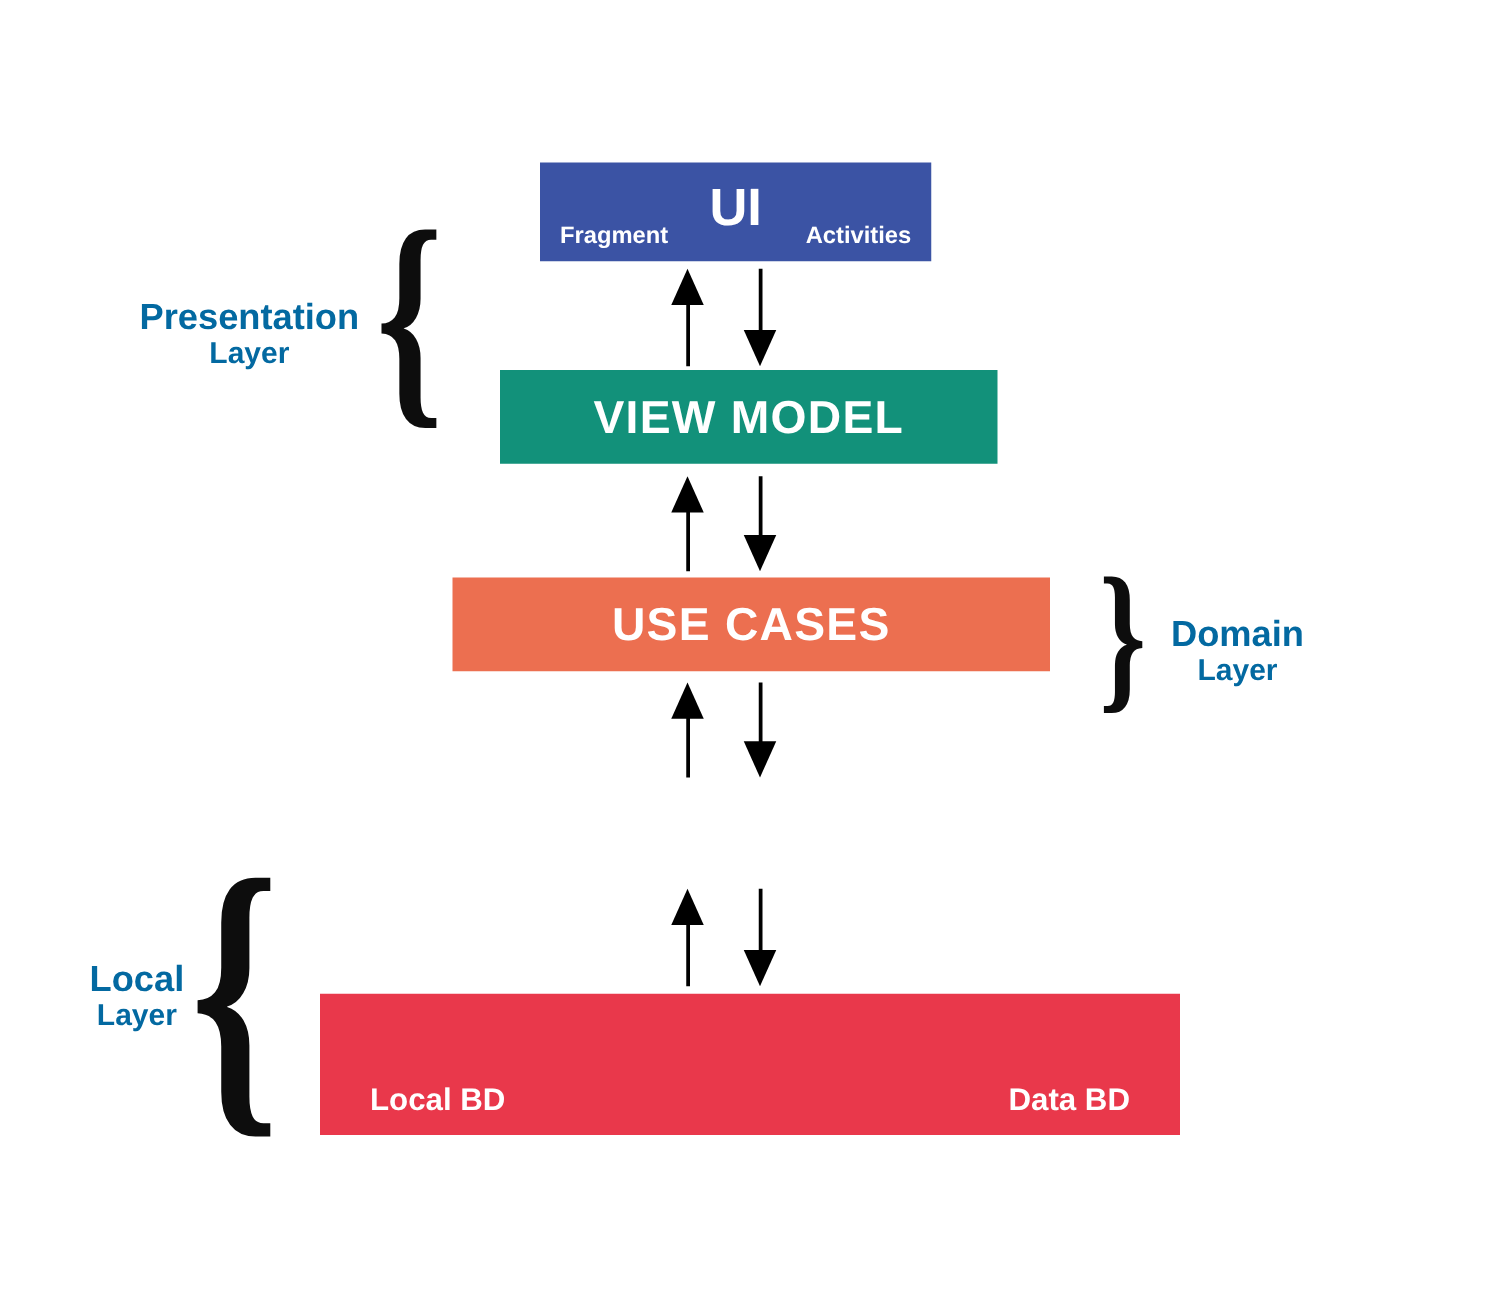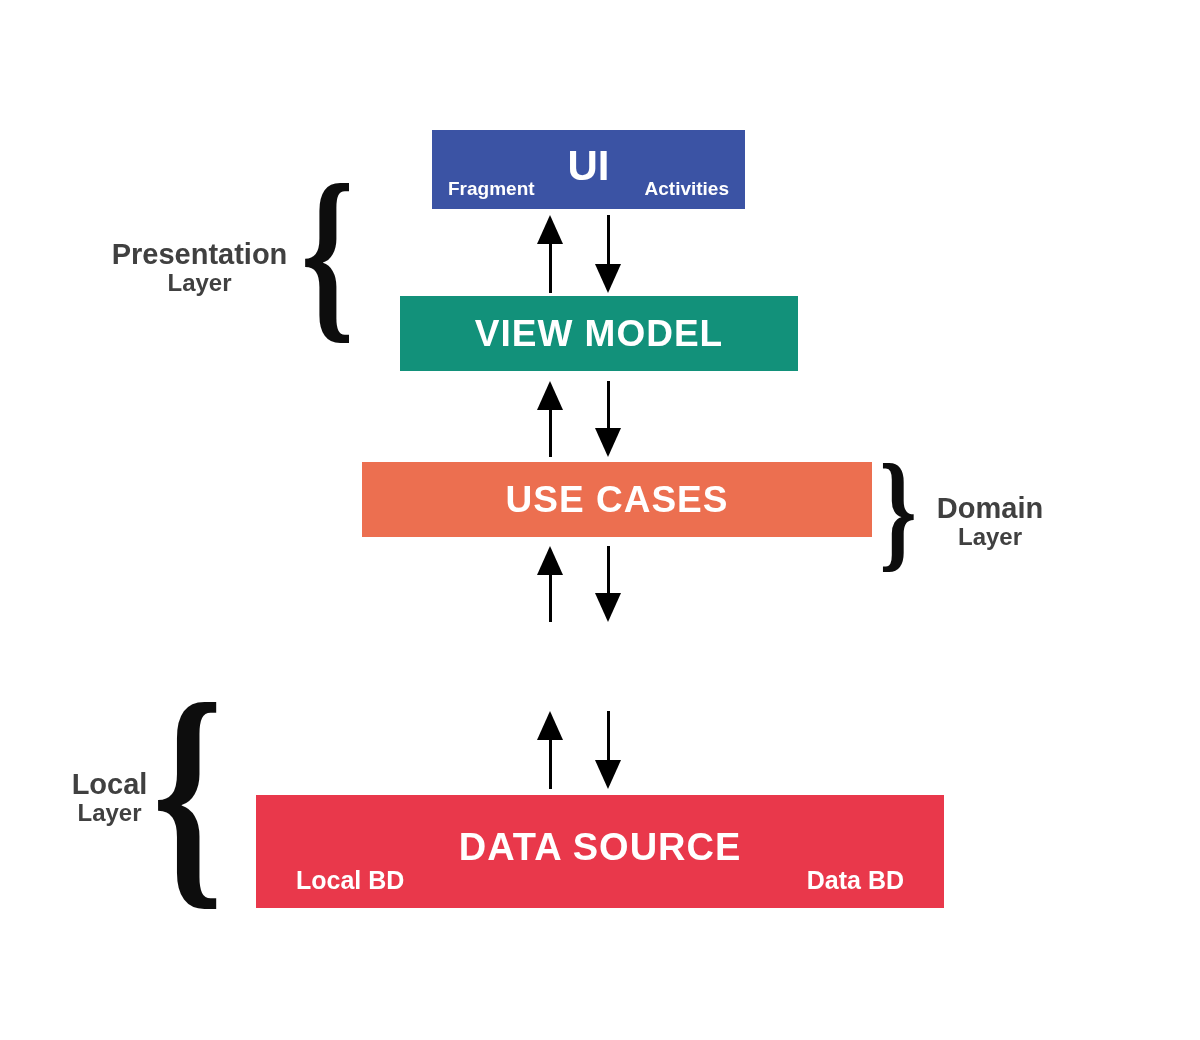--- a/index.html
+++ b/index.html
@@ -21,21 +21,21 @@
   }
   .box-sub { position: absolute; font-weight: bold; white-space: nowrap; }
   .box-sub.left  { left: 16px;  bottom: 9px; }
   .box-sub.right { right: 16px; bottom: 9px; }
 
   .box.ui   { left: 432px; top: 130px; width: 313px; height: 79px;  background: #3b53a4; }
   .box.ui .box-title { font-size: 42px; top: 46%; }
   .box.ui .box-sub   { font-size: 19px; margin-top: 15px; }
 
   .box.vm   { left: 400px; top: 296px; width: 398px; height: 75px;  background: #12917a; }
-  .box.uc   { left: 362px; top: 462px; width: 478px; height: 75px;  background: #ec6f50; padding-left: 32px; }
+  .box.uc   { left: 362px; top: 462px; width: 478px; height: 75px;  background: #ec6f50; }
   .box.repo { left: 320px; top: 628px; width: 559px; height: 75px;  background: #f68b1f; }
   .mid-title { font-size: 37px; letter-spacing: 1px; }
 
   .box.ds   { left: 256px; top: 795px; width: 688px; height: 113px; background: #e9384b; }
   .box.ds .box-title { font-size: 38px; top: 46%; letter-spacing: 1px; }
   .box.ds .box-sub   { font-size: 25px; }
   .box.ds .box-sub.left  { left: 40px;  bottom: 13px; }
   .box.ds .box-sub.right { right: 40px; bottom: 13px; }
 
   
@@ -77,21 +77,21 @@
   }
   .brace span { display: block; line-height: 1; }
   .brace.presentation { left: 296px; top: 156px; width: 64px; height: 192px; font-size: 160px; }
   .brace.presentation span { transform: scale(0.85, 1.2); }
   .brace.domain { left: 872px; top: 442px; width: 52px; height: 134px; font-size: 112px; }
   .brace.domain span { transform: scale(0.85, 1.18); }
   .brace.data { left: 150px; top: 664px; width: 76px; height: 256px; font-size: 212px; }
   .brace.data span { transform: scale(0.85, 1.18); }
 
   
-  .layer-label { position: absolute; text-align: center; color: #404040; font-weight: bold; }
+  .layer-label { position: absolute; text-align: center; color: #0369a1; font-weight: bold; }
   .layer-label .l1 { font-size: 29px; line-height: 1.12; }
   .layer-label .l2 { font-size: 24px; line-height: 1.12; }
   .layer-label.presentation { left: 92px;  top: 238px; width: 215px; }
   .layer-label.domain       { left: 925px; top: 492px; width: 130px; }
   .layer-label.data         { left: 62px;  top: 768px; width: 95px;  }
 </style>
 </head>
 <body>
 
 <div class="canvas">
@@ -141,21 +141,20 @@
   <div class="arrow up g4 ax-up">
       <span class="head"></span>
       <span class="shaft"></span>
     </div>
   <div class="arrow down g4 ax-down">
       <span class="head"></span>
       <span class="shaft"></span>
     </div>
 
   <div class="box ds">
-    <div class="box-title">DATA SOURCE</div>
     <div class="box-sub left">Local BD</div>
     <div class="box-sub right">Data BD</div>
   </div>
 
   <div class="layer-label presentation">
     <div class="l1">Presentation</div>
     <div class="l2">Layer</div>
   </div>
   <div class="brace presentation">
     <span>{</span>

